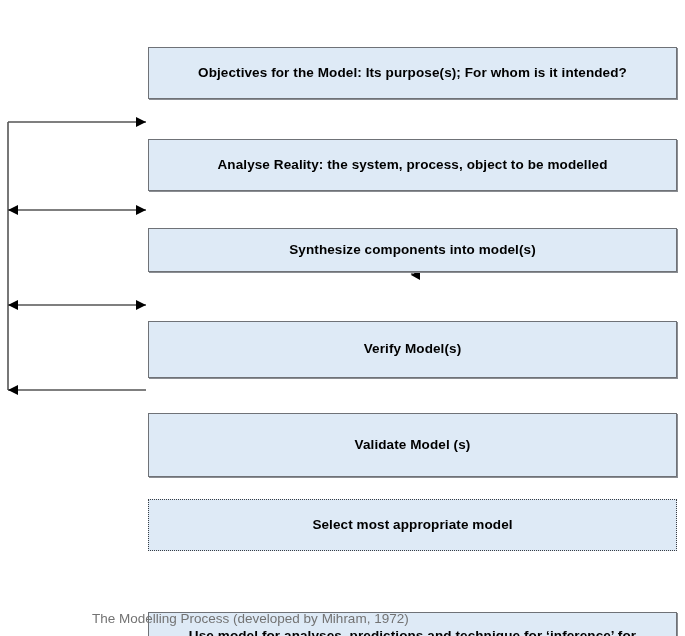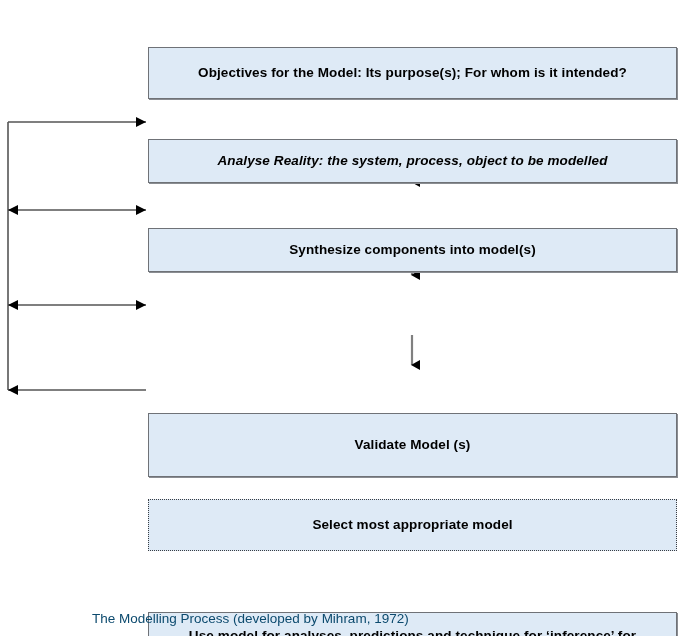--- a/index.html
+++ b/index.html
@@ -53,34 +53,34 @@
     line-height: 1.25;
     padding: 0 10px;
     letter-spacing: 0.1px;
   }
   .node.dotted {
     border: 1px dotted #3a3d42;
     box-shadow: none;
   }
 
   #node-objectives      { top: 3px;   height: 52px; }
-  #node-analyse-reality { top: 95px;  height: 44px; font-style: italic; }
+  #node-analyse-reality { top: 95px;  height: 52px; }
   #node-synthesize      { top: 184px; height: 44px; }
   #node-verify          { top: 277px; height: 57px; }
   #node-validate        { top: 369px; height: 64px; }
   #node-select          { top: 455px; height: 52px; }
   #node-use-model       { top: 568px; height: 48px; }
 
   
   #caption {
     position: absolute;
     left: 92px;
     top: 611px;
     font-size: 13.5px;
-    color: #0c4a6e;
+    color: #737373;
     white-space: nowrap;
   }
 </style>
 </head>
 <body>
 
 <div id="diagram-root">
 
   <svg id="connectors" viewBox="0 0 685 636" width="685" height="636" aria-hidden="true">
     <defs>
@@ -122,20 +122,23 @@
   </div>
 
   <div class="node" id="node-analyse-reality">
     <span class="node-label">Analyse Reality: the system, process, object to be modelled</span>
   </div>
 
   <div class="node" id="node-synthesize">
     <span class="node-label">Synthesize components into model(s)</span>
   </div>
 
+  <div class="node" id="node-verify">
+    <span class="node-label">Verify Model(s)</span>
+  </div>
 
   <div class="node" id="node-validate">
     <span class="node-label">Validate Model (s)</span>
   </div>
 
   <div class="node dotted" id="node-select">
     <span class="node-label">Select most appropriate model</span>
   </div>
 
   <div class="node" id="node-use-model">

